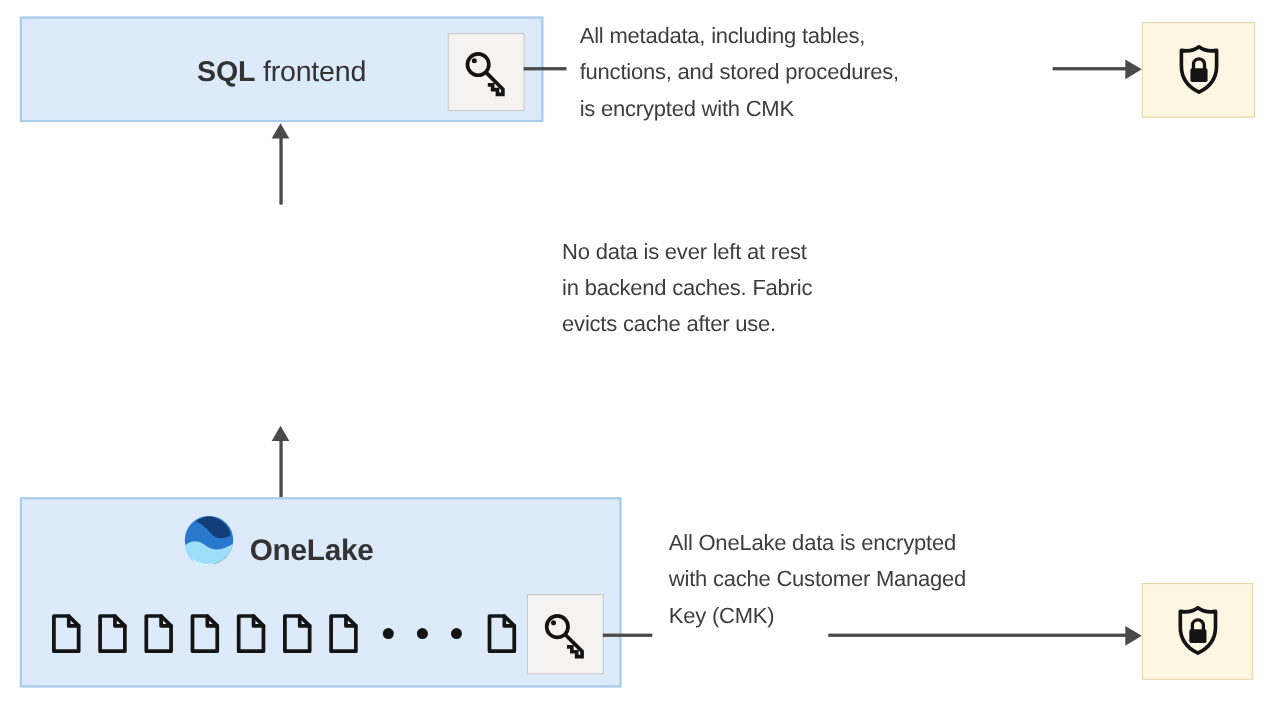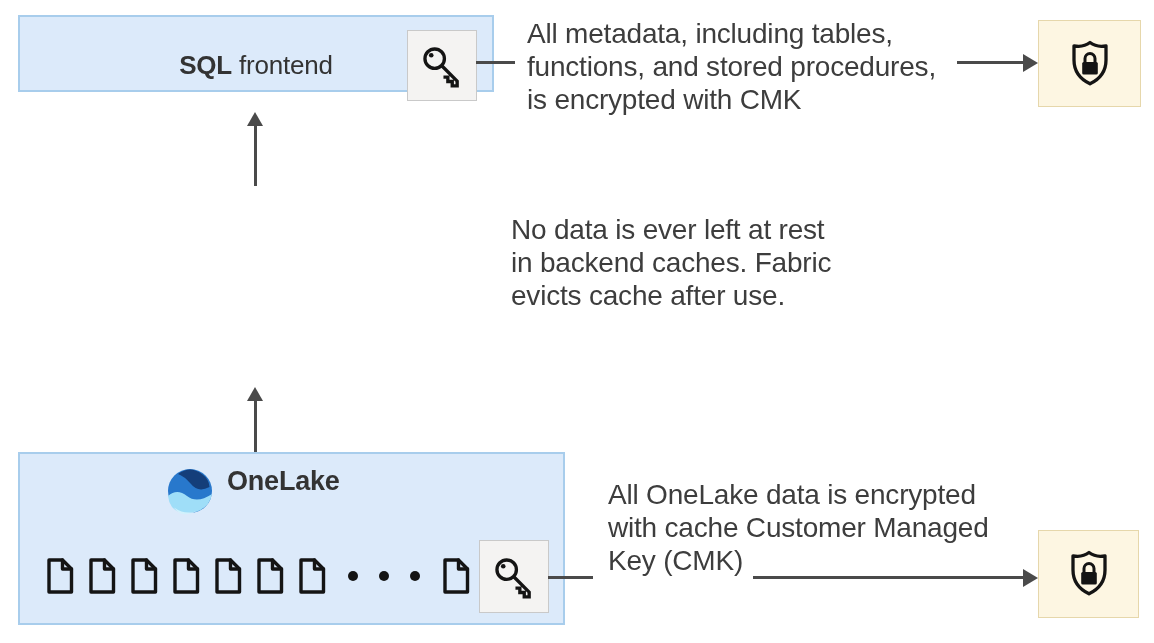--- a/index.html
+++ b/index.html
@@ -18,39 +18,39 @@
   .box-gray{background:var(--box-gray-fill);border:1px solid var(--box-gray-border);}
   .shield-tile{position:absolute;background:var(--box-cream-fill);border:1px solid var(--box-cream-border);
     display:flex;align-items:center;justify-content:center;box-sizing:border-box;}
   .icon-tile{position:absolute;background:var(--tile-fill);border:1px solid var(--tile-border);
     display:flex;align-items:center;justify-content:center;box-sizing:border-box;}
 
   .node-title{position:absolute;left:0;right:0;text-align:center;
     font-size:26px;color:var(--title);letter-spacing:-0.2px;}
   .bold{font-weight:bold;}
 
-  .note{position:absolute;font-size:28px;line-height:33px;color:var(--text);
+  .note{position:absolute;font-size:20px;line-height:33px;color:var(--text);
     white-space:pre-line;letter-spacing:-0.2px;}
 
   .h-line{position:absolute;height:2.5px;background:var(--connector);}
   .v-line{position:absolute;width:2.5px;background:var(--connector);}
   .arrow-right{position:absolute;width:0;height:0;
     border-top:9px solid transparent;border-bottom:9px solid transparent;
     border-left:15px solid var(--connector);}
   .arrow-up{position:absolute;width:0;height:0;
     border-left:8px solid transparent;border-right:8px solid transparent;
     border-bottom:14px solid var(--connector);}
 
   .cache-row{position:absolute;left:0;right:0;top:88px;display:flex;
     justify-content:center;gap:2px;}
   .docs-row{position:absolute;left:25px;top:103px;display:flex;align-items:center;gap:12px;height:38px;}
   .dots{display:flex;align-items:center;gap:21px;margin:0 9px;}
   .dot{width:10px;height:10px;border-radius:50%;background:#141414;}
 
-  .onelake-header{position:absolute;left:145px;top:12px;display:flex;align-items:flex-start;gap:12px;}
+  .onelake-header{position:absolute;left:145px;top:12px;display:flex;align-items:flex-end;gap:12px;}
   .onelake-label{font-size:27px;font-weight:bold;color:var(--title);letter-spacing:-0.2px;}
 
   svg.icon{display:block;}
 </style>
 </head>
 <body>
 
 <svg width="0" height="0" style="position:absolute" aria-hidden="true">
   <defs>
     <linearGradient id="gradBig" x1="0" y1="0" x2="1" y2="0">
@@ -113,21 +113,21 @@
       <circle cx="25" cy="25" r="22" fill="#2878cc"></circle>
       <path d="M13 8 Q25 -1 37 8 Q44 13 44.5 21 Q33 27 26 18 Q19 10 13 8 Z" fill="#143e7a"></path>
       <path d="M3 30 Q12 22 22 30 Q32 38 47 28 Q44.5 41 32 45.5 Q15 50.5 7 41 Q3.5 36 3 30 Z" fill="#9fdef8"></path>
       <path d="M9 41.5 Q20 49.5 32 45 Q24 50 15.5 47.5 Q11.5 45.5 9 41.5 Z" fill="#d2f1fc"></path>
     </symbol>
   </defs>
 </svg>
 
 <div class="canvas">
 
-  <div class="node-box box-blue" style="left:18px;top:15px;width:476px;height:77px;">
+  <div class="node-box box-blue" style="left:18px;top:15px;width:476px;height:96px;">
     <div class="node-title" style="top:33px;"><span class="bold">SQL</span><span> frontend</span></div>
     <div class="icon-tile" style="left:387px;top:13px;width:70px;height:71px;">
       <svg class="icon" width="46" height="46">
           <use href="#sym-key"></use>
         </svg>
     </div>
   </div>
 
   <div class="h-line" style="left:476px;top:61px;width:39px;"></div>
   <div class="note" style="left:527px;top:17px;">All metadata, including tables,

